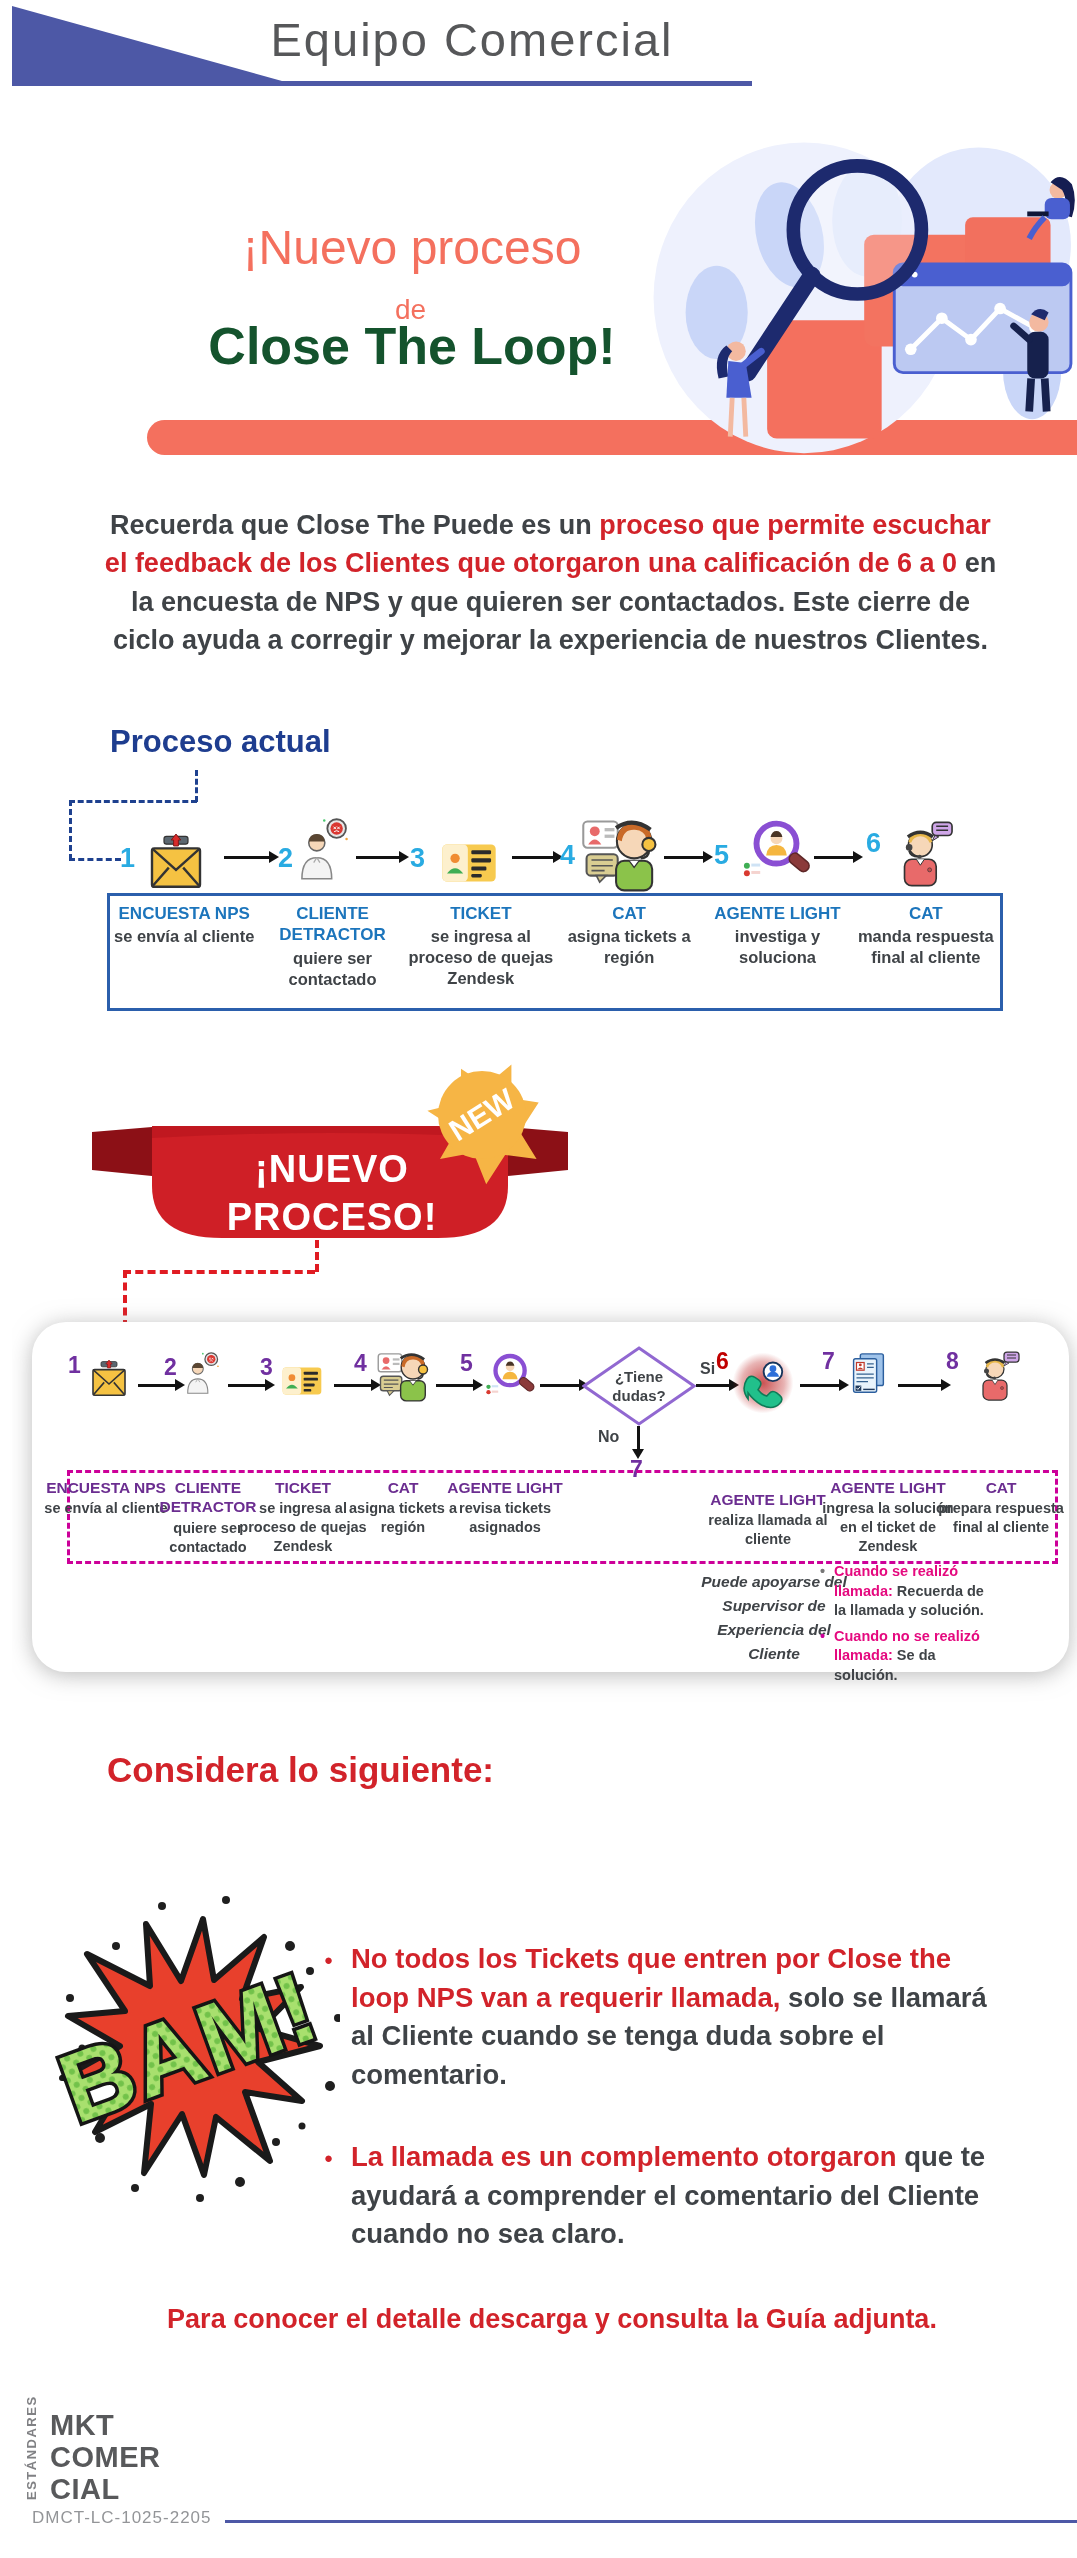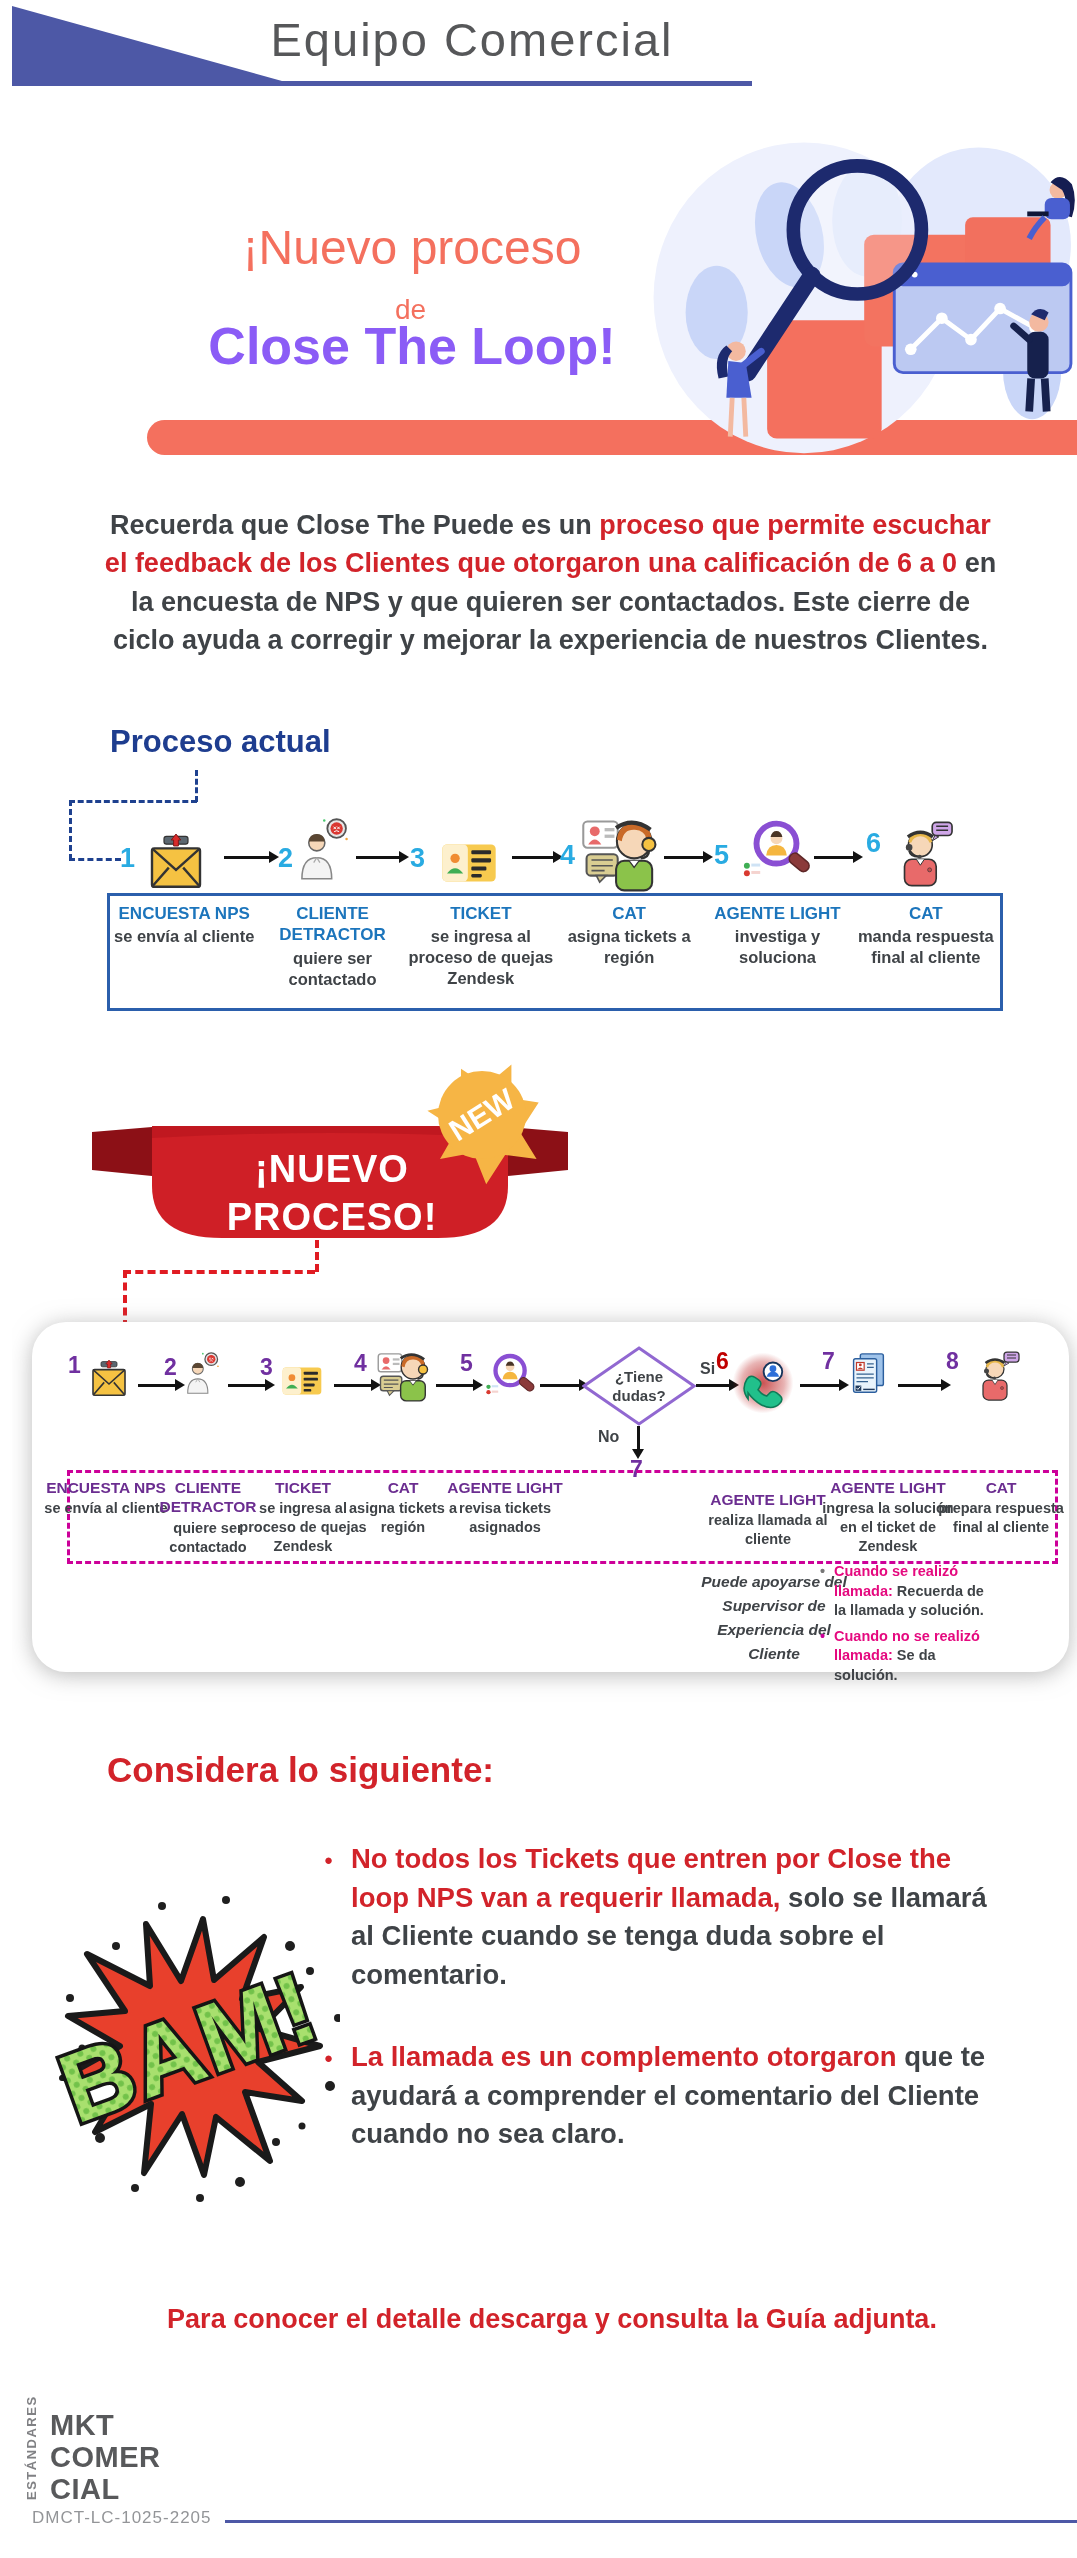--- a/index.html
+++ b/index.html
@@ -9,21 +9,21 @@
 
   
   .hdr-tri{width:0;height:0;border-bottom:80px solid #4d58a6;border-right:288px solid transparent;left:0;top:6px;}
   .hdr-title{left:180px;top:12px;width:560px;text-align:center;font-size:47px;font-weight:300;
              color:#565759;letter-spacing:2px;}
   .hdr-line{left:180px;top:81px;width:560px;height:5px;background:#4d58a6;}
 
   
   .hero-t1{left:140px;top:220px;width:520px;text-align:center;font-size:48px;color:#f4705e;font-weight:500;}
   .hero-de{left:383px;top:294px;font-size:28px;color:#f4705e;font-weight:500;}
-  .hero-t2{left:120px;top:316px;width:560px;text-align:center;font-size:52px;color:#8b5cf6;font-weight:700;}
+  .hero-t2{left:120px;top:316px;width:560px;text-align:center;font-size:52px;color:#14532d;font-weight:700;}
   .hero-bar{left:135px;top:420px;width:942px;height:35px;background:#f4705e;border-radius:18px 0 0 18px;}
 
   
   .intro{left:86px;top:506px;width:905px;text-align:center;font-size:27px;line-height:1.42;
          color:#3f4347;font-weight:600;}
   .intro .hl{color:#d2232a;font-weight:700;}
 
   
   .cur-title{left:98px;top:724px;font-size:31px;font-weight:700;color:#1e3d8f;}
   .dashv{position:absolute;border-left:3px dashed #1e418f;}
@@ -60,21 +60,21 @@
   .cardnotes{position:absolute;left:788px;top:240px;width:180px;font-size:14.5px;font-weight:600;
              color:#3f4347;line-height:1.35;}
   .note-li{position:relative;padding-left:14px;margin-bottom:6px;}
   .note-li::before{content:"•";position:absolute;left:0;top:0;}
   .note-li.m::before{color:#cc0099;}
   .note-li.g::before{color:#777;}
   .note-hl{color:#e5097f;font-weight:700;}
 
   
   .cons-title{left:95px;top:1750px;font-size:35px;font-weight:700;color:#d2232a;}
-  .cons-list{left:312px;top:1840px;width:692px;}
+  .cons-list{left:312px;top:1940px;width:692px;}
   .cons-bullet{position:relative;padding-left:27px;margin-bottom:44px;font-size:27.5px;font-weight:700;
                line-height:1.4;color:#3f4347;}
   .cons-bullet::before{content:"●";position:absolute;left:0;top:9px;font-size:15px;color:#d2232a;}
   .cons-bullet .hl{color:#d2232a;}
   .guide-note{left:108px;top:2304px;width:864px;text-align:center;font-size:27px;font-weight:700;color:#d2232a;}
 
   
   .foot-vert{left:12px;top:2500px;transform:rotate(-90deg);transform-origin:0 0;font-size:13px;
              letter-spacing:1.5px;color:#808184;font-weight:600;}
   .foot-logo{left:38px;top:2410px;font-size:29px;font-weight:700;color:#58595b;line-height:1.1;letter-spacing:0.5px;}

